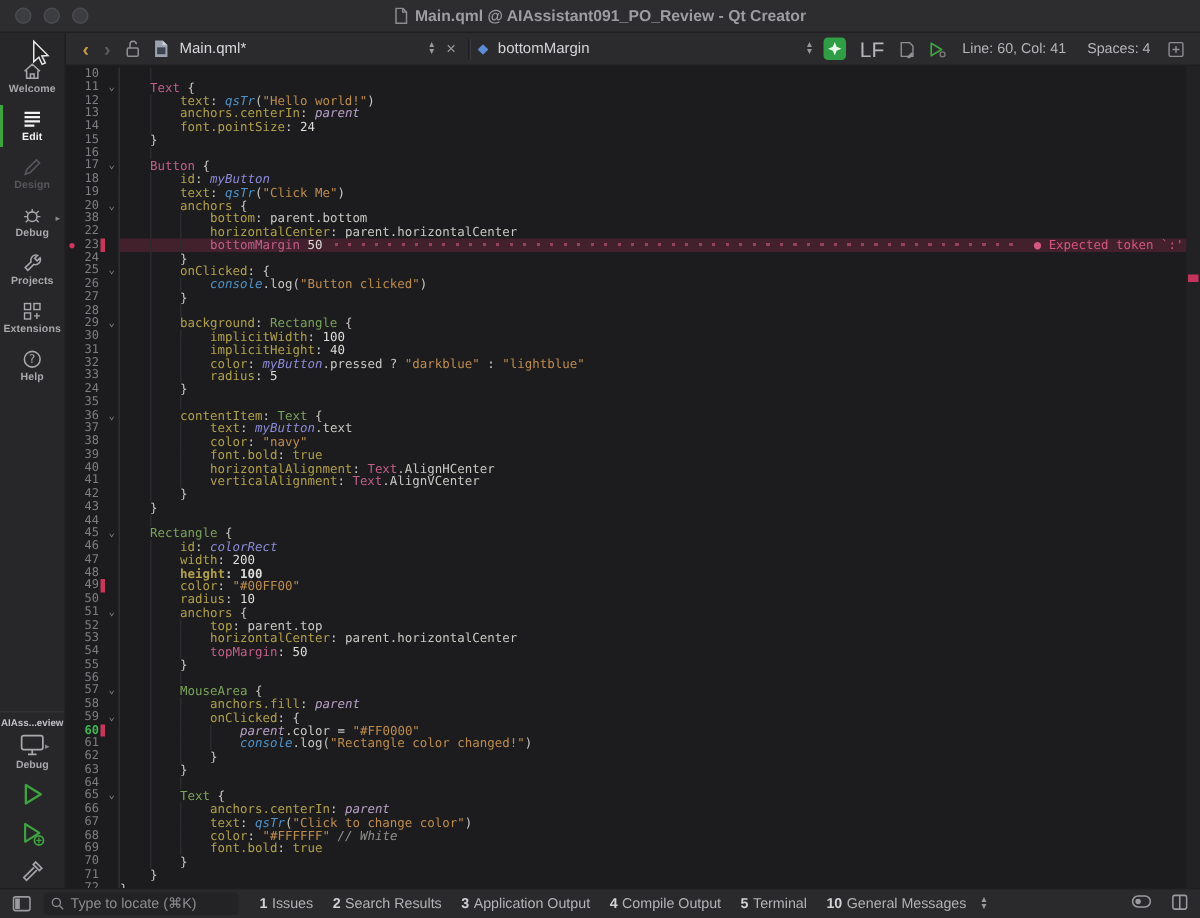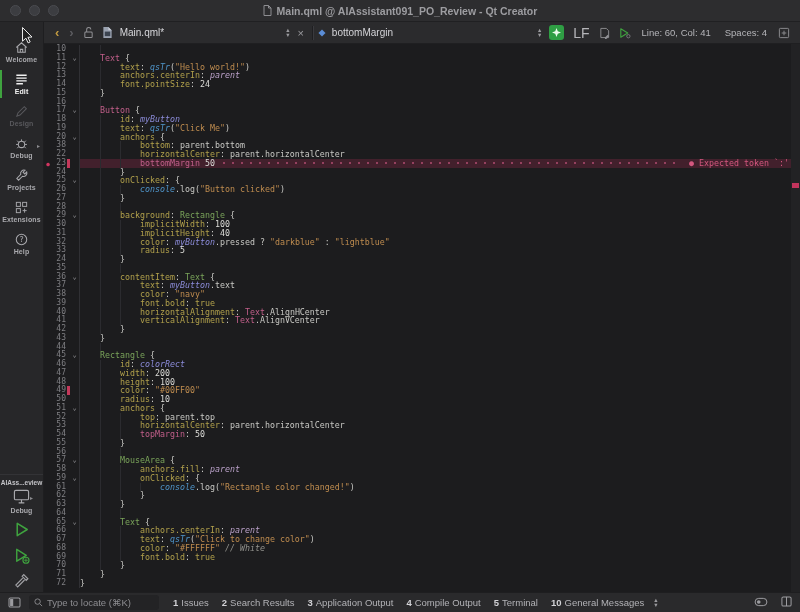--- a/index.html
+++ b/index.html
@@ -537,21 +537,21 @@
               <div class="gnum">47</div>
               <div class="gbar"></div>
               <div class="gfold"></div>
               <div class="ct"><div class="guide" style="left: 20px;"></div><div class="toks" style="padding-left: 40px;"><span class="tk-pr">width</span><span class="tk-pl">: </span><span class="tk-nu">200</span></div></div>
             </div>
             <div class="row">
               <div class="gdot"></div>
               <div class="gnum">48</div>
               <div class="gbar"></div>
               <div class="gfold"></div>
-              <div class="ct"><div class="guide" style="left: 20px;"></div><div class="toks" style="padding-left: 40px;"><span class="tk-pr">height</span><span class="tk-pl">: </span><span class="tk-nu">100</span></div></div>
+              <div class="ct"><div class="guide" style="left: 20px;"></div><div class="toks" style="padding-left: 40px; font-weight: bold;"><span class="tk-pr">height</span><span class="tk-pl">: </span><span class="tk-nu">100</span></div></div>
             </div>
             <div class="row">
               <div class="gdot"></div>
               <div class="gnum">49</div>
               <div class="gbar on"></div>
               <div class="gfold"></div>
               <div class="ct"><div class="guide" style="left: 20px;"></div><div class="toks" style="padding-left: 40px;"><span class="tk-pr">color</span><span class="tk-pl">: </span><span class="tk-st">"#00FF00"</span></div></div>
             </div>
             <div class="row">
               <div class="gdot"></div>
@@ -615,20 +615,27 @@
               <div class="gbar"></div>
               <div class="gfold"></div>
               <div class="ct"><div class="guide" style="left: 20px;"></div><div class="guide" style="left: 40px;"></div><div class="toks" style="padding-left: 60px;"><span class="tk-pr">anchors.fill</span><span class="tk-pl">: </span><span class="tk-pa">parent</span></div></div>
             </div>
             <div class="row">
               <div class="gdot"></div>
               <div class="gnum">59</div>
               <div class="gbar"></div>
               <div class="gfold">⌄</div>
               <div class="ct"><div class="guide" style="left: 20px;"></div><div class="guide" style="left: 40px;"></div><div class="toks" style="padding-left: 60px;"><span class="tk-pr">onClicked</span><span class="tk-pl">: {</span></div></div>
+            </div>
+            <div class="row">
+              <div class="gdot"></div>
+              <div class="gnum cur">60</div>
+              <div class="gbar on"></div>
+              <div class="gfold"></div>
+              <div class="ct"><div class="guide" style="left: 20px;"></div><div class="guide" style="left: 40px;"></div><div class="guide" style="left: 60px;"></div><div class="toks" style="padding-left: 80px;"><span class="tk-pa">parent</span><span class="tk-pl">.color = </span><span class="tk-st">"#FF0000"</span></div></div>
             </div>
             <div class="row">
               <div class="gdot"></div>
               <div class="gnum">61</div>
               <div class="gbar"></div>
               <div class="gfold"></div>
               <div class="ct"><div class="guide" style="left: 20px;"></div><div class="guide" style="left: 40px;"></div><div class="guide" style="left: 60px;"></div><div class="toks" style="padding-left: 80px;"><span class="tk-fn">console</span><span class="tk-pl">.log(</span><span class="tk-st">"Rectangle color changed!"</span><span class="tk-pl">)</span></div></div>
             </div>
             <div class="row">
               <div class="gdot"></div>

